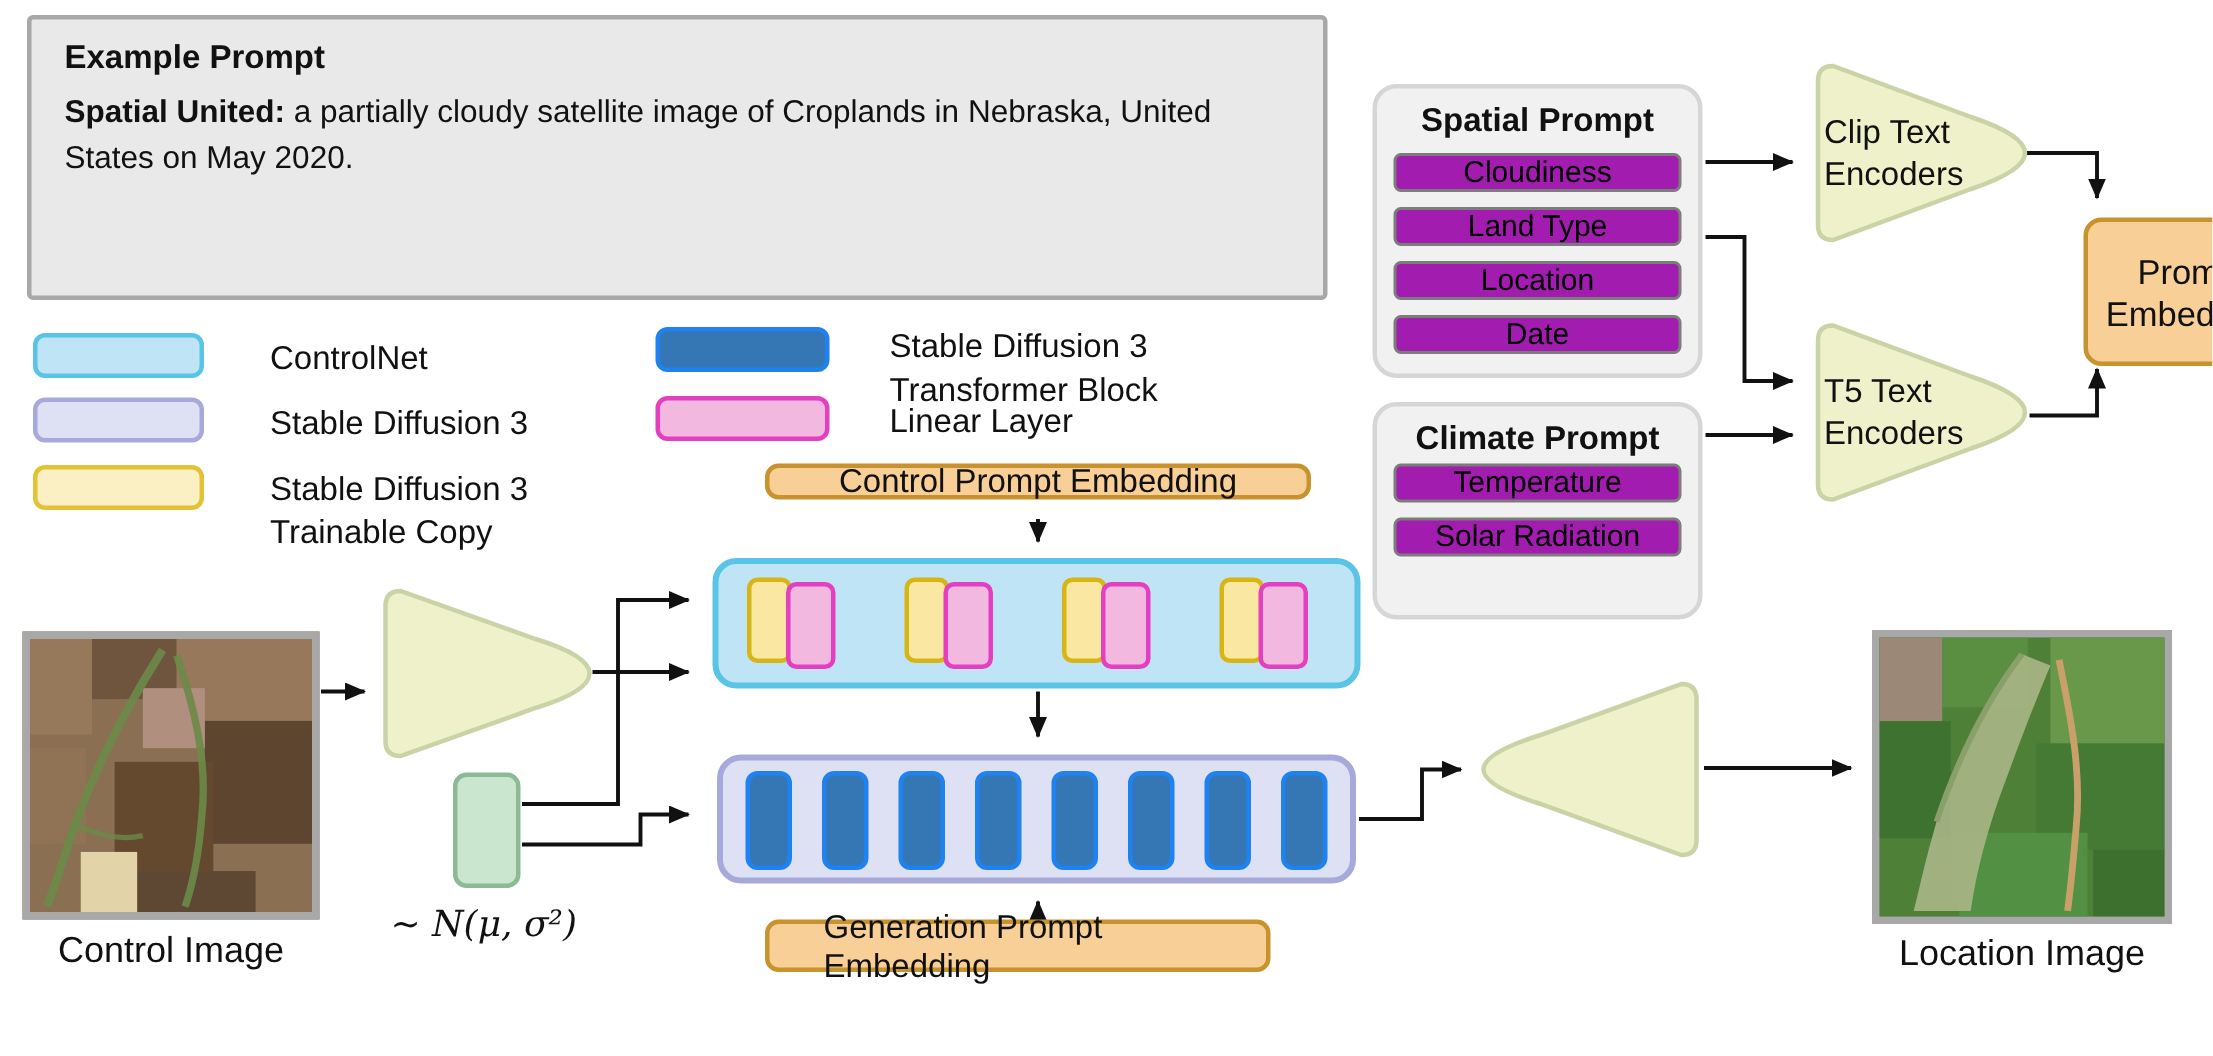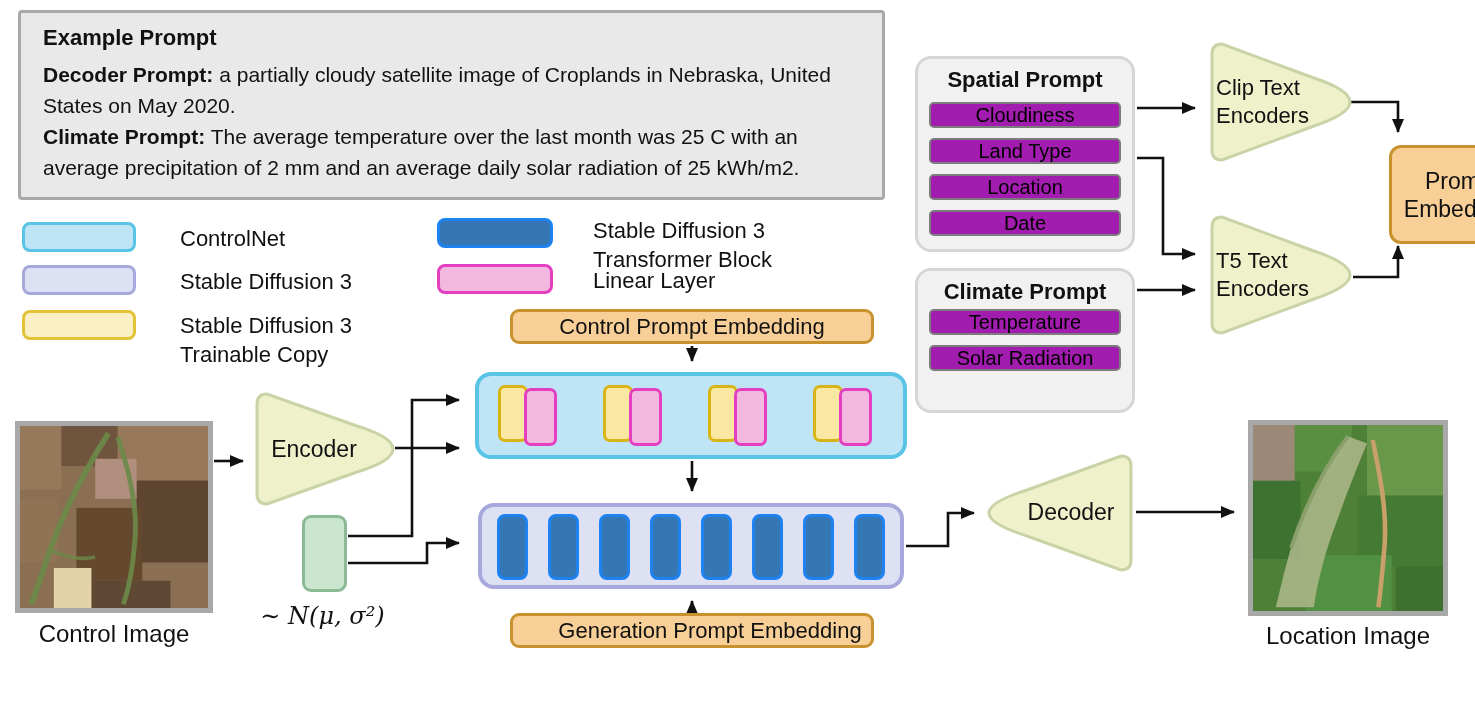--- a/index.html
+++ b/index.html
@@ -82,26 +82,23 @@
       <path d="M1137,108 L1195,108"></path>
       <path d="M1137,158 L1163,158 L1163,254 L1195,254"></path>
       <path d="M1137,290 L1195,290"></path>
       <path d="M1351,102 L1398,102 L1398,132"></path>
       <path d="M1353,277 L1398,277 L1398,246"></path>
     </g>
   </svg>
 
   <div class="abs example-box">
     <h2>Example Prompt</h2>
-    <p><b>Decoder Prompt:</b>
+    <p><b>Spatial United:</b>
       <span>a partially cloudy satellite image of Croplands in Nebraska, United</span><br>
       <span>States on May 2020.</span></p>
-    <p><b>Climate Prompt:</b>
-      <span>The average temperature over the last month was 25 C with an</span><br>
-      <span>average precipitation of 2 mm and an average daily solar radiation of 25 kWh/m2.</span></p>
   </div>
 
   <div class="abs swatch" style="left:22px;top:222px;background:#bfe4f5;border-color:#59c4e6;"></div>
   <div class="abs legend-label" style="left:180px;top:225px;">ControlNet</div>
 
   <div class="abs swatch" style="left:22px;top:265px;background:#dee1f3;border-color:#a7a9dc;"></div>
   <div class="abs legend-label" style="left:180px;top:268px;">Stable Diffusion 3</div>
 
   <div class="abs swatch" style="left:22px;top:310px;background:#fbf0c4;border-color:#e2c237;"></div>
   <div class="abs legend-label" style="left:180px;top:311px;line-height:29px;">
@@ -166,26 +163,25 @@
     <rect x="18" y="78" width="20" height="22" fill="#e3d3a8"></rect>
     <path d="M47,4 C36,22 24,45 16,68 C12,80 9,90 6,98" fill="none" stroke="#6b8a48" stroke-width="3" opacity="0.9"></path>
     <path d="M52,6 C58,24 63,44 61,64 C60,78 58,89 55,98" fill="none" stroke="#6b8a48" stroke-width="2.6" opacity="0.9"></path>
     <path d="M16,68 C24,72 32,74 40,72" fill="none" stroke="#6b8a48" stroke-width="2" opacity="0.8"></path>
   </svg>
   <div class="abs img-label" style="left:15px;top:620px;width:198px;">Control Image</div>
 
   <svg class="abs" style="left:253px;top:390px;" width="144" height="120">
     <path d="M14,4 Q4,4 4,14 L4,104 Q4,114 14,114 L104,82 Q140,71 140,59 Q140,47 104,36 Z" fill="#eef1ca" stroke="#c9d3a6" stroke-width="3"></path>
   </svg>
-  <div class="abs trap-label" style="left:253px;top:390px;width:122px;height:118px;">Encoder</div>
 
   <div class="abs noise-box"></div>
   <div class="abs math">∼ N(μ, σ²)</div>
 
-  <div class="abs embed" style="left:510px;top:309px;width:364px;height:35px;">Control Prompt Embedding</div>
+  <div class="abs embed" style="left:510px;top:309px;width:364px;height:24px;">Control Prompt Embedding</div>
 
   <div class="abs cnet-block">
     <div class="pair" style="left:19px;">
         <div class="y"></div>
         <div class="p"></div>
       </div>
     <div class="pair" style="left:124px;">
         <div class="y"></div>
         <div class="p"></div>
       </div>
@@ -203,26 +199,25 @@
     <div class="tblock" style="left:15px;"></div>
     <div class="tblock" style="left:66px;"></div>
     <div class="tblock" style="left:117px;"></div>
     <div class="tblock" style="left:168px;"></div>
     <div class="tblock" style="left:219px;"></div>
     <div class="tblock" style="left:270px;"></div>
     <div class="tblock" style="left:321px;"></div>
     <div class="tblock" style="left:372px;"></div>
   </div>
 
-  <div class="abs embed" style="left:510px;top:613px;width:364px;height:35px;padding-left:36px;">Generation Prompt Embedding</div>
+  <div class="abs embed" style="left:510px;top:613px;width:337px;height:35px;padding-left:36px;">Generation Prompt Embedding</div>
 
   <svg class="abs" style="left:985px;top:452px;" width="152" height="122">
     <path d="M136,4 Q146,4 146,14 L146,108 Q146,118 136,118 L42,84 Q4,72 4,61 Q4,50 42,38 Z" fill="#eef1ca" stroke="#c9d3a6" stroke-width="3"></path>
   </svg>
-  <div class="abs trap-label" style="left:1008px;top:452px;width:126px;height:120px;">Decoder</div>
 
   <svg class="abs img-frame" style="left:1248px;top:420px;background:#578a3f;" width="200" height="196" viewBox="0 0 100 100" preserveAspectRatio="none">
     <rect x="0" y="0" width="100" height="100" fill="#4f8038"></rect>
     <rect x="0" y="0" width="22" height="30" fill="#9b8877"></rect>
     <rect x="22" y="0" width="30" height="25" fill="#5a8f41"></rect>
     <rect x="60" y="0" width="40" height="38" fill="#69984a"></rect>
     <rect x="0" y="30" width="25" height="42" fill="#3e7230"></rect>
     <rect x="55" y="38" width="45" height="38" fill="#447a33"></rect>
     <rect x="28" y="70" width="45" height="30" fill="#529143"></rect>
     <rect x="75" y="76" width="25" height="24" fill="#3d6f2e"></rect>

